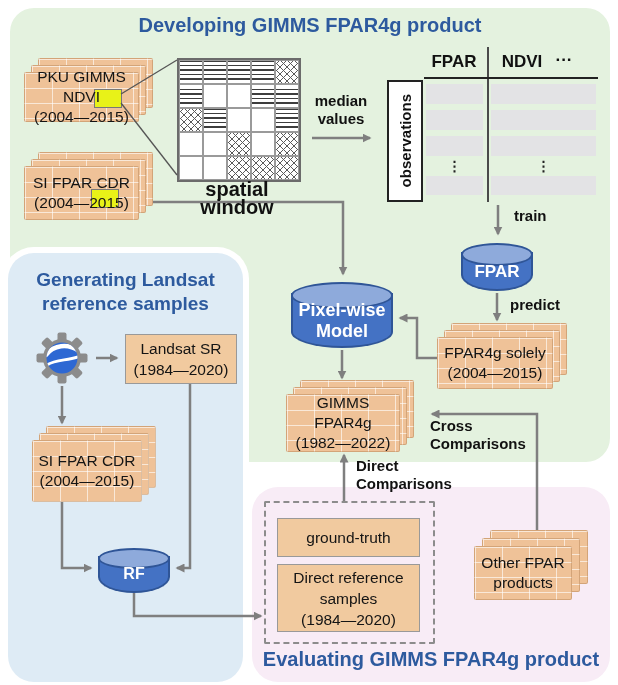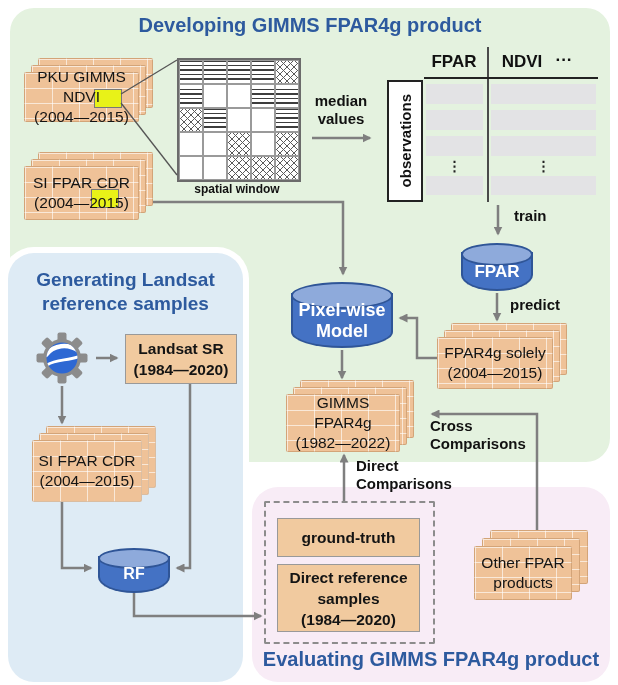--- a/index.html
+++ b/index.html
@@ -23,21 +23,21 @@
   .brick-sheet{position:absolute;background-color:#EFC298;
     background-image:linear-gradient(rgba(255,255,255,.62) 1.5px,transparent 1.5px),
                      linear-gradient(90deg,rgba(255,255,255,.62) 1.5px,transparent 1.5px);
     background-size:27px 15px;border:1px solid rgba(160,110,60,.35);border-radius:2px;}
   .stack-label{position:absolute;inset:0;display:flex;flex-direction:column;justify-content:center;
     align-items:center;font-size:15.5px;line-height:20px;color:#141414;z-index:2;text-align:center;}
   .hl-cell{position:absolute;background:#E8F218;border:1px solid #777;z-index:1;}
   
   .tan-box{position:absolute;z-index:2;background:#F1CA9F;border:1.5px solid #999;
     display:flex;flex-direction:column;justify-content:center;align-items:center;
-    font-size:15.5px;line-height:21px;color:#141414;text-align:center;font-weight:bold;}
+    font-size:15.5px;line-height:21px;color:#141414;text-align:center;}
   .dashed-box{position:absolute;z-index:2;border:2px dashed #8C8C8C;border-radius:2px;background:transparent;}
   
   .cylinder{position:absolute;z-index:2;}
   .cyl-body{position:absolute;left:0;right:0;bottom:0;background:#4472C4;border:2px solid #2F5597;
     border-top:none;border-radius:0 0 50% 50% / 0 0 16px 16px;}
   .cyl-top{position:absolute;left:0;right:0;top:0;background:#8EAADB;border:2px solid #2F5597;border-radius:50%;}
   .cyl-label{position:absolute;left:0;right:0;text-align:center;color:#ffffff;font-weight:bold;z-index:1;}
   
   .grid{position:absolute;left:177px;top:58px;z-index:2;display:grid;
     grid-template-columns:repeat(5,24px);grid-template-rows:repeat(5,24px);
@@ -139,21 +139,21 @@
       <div class="cell"></div>
       <div class="cell cell-x"></div>
       <div class="cell"></div>
       <div class="cell cell-x"></div>
     <div class="cell"></div>
       <div class="cell"></div>
       <div class="cell cell-x"></div>
       <div class="cell cell-x"></div>
       <div class="cell cell-x"></div>
   </div>
-  <div class="lbl" style="left:170px;top:180px;width:134px;text-align:center;font-size:12px;">spatial window</div>
+  <div class="lbl" style="left:170px;top:180px;width:134px;text-align:center;font-size:20px;">spatial window</div>
 
   <div class="lbl" style="left:305px;top:92px;width:72px;text-align:center;">
     <div>median</div>
     <div>values</div>
   </div>
 
   <div class="obs-box">
     <span class="obs-text">observations</span>
   </div>
 

